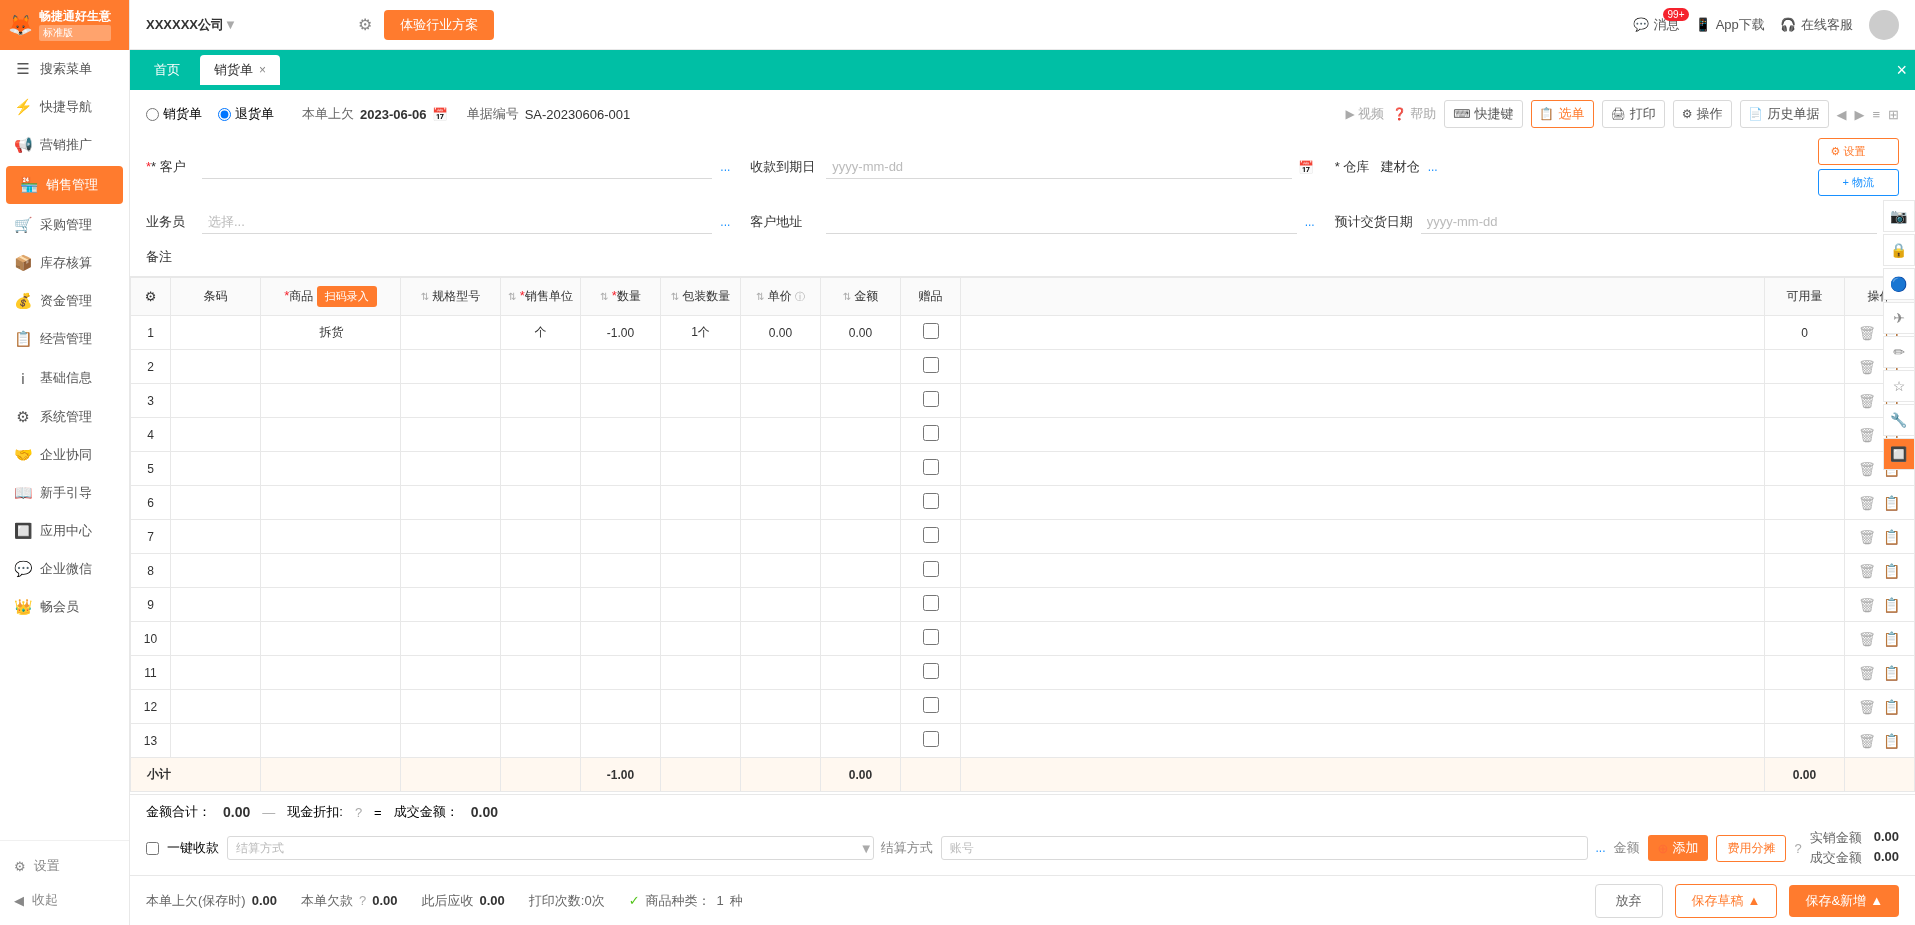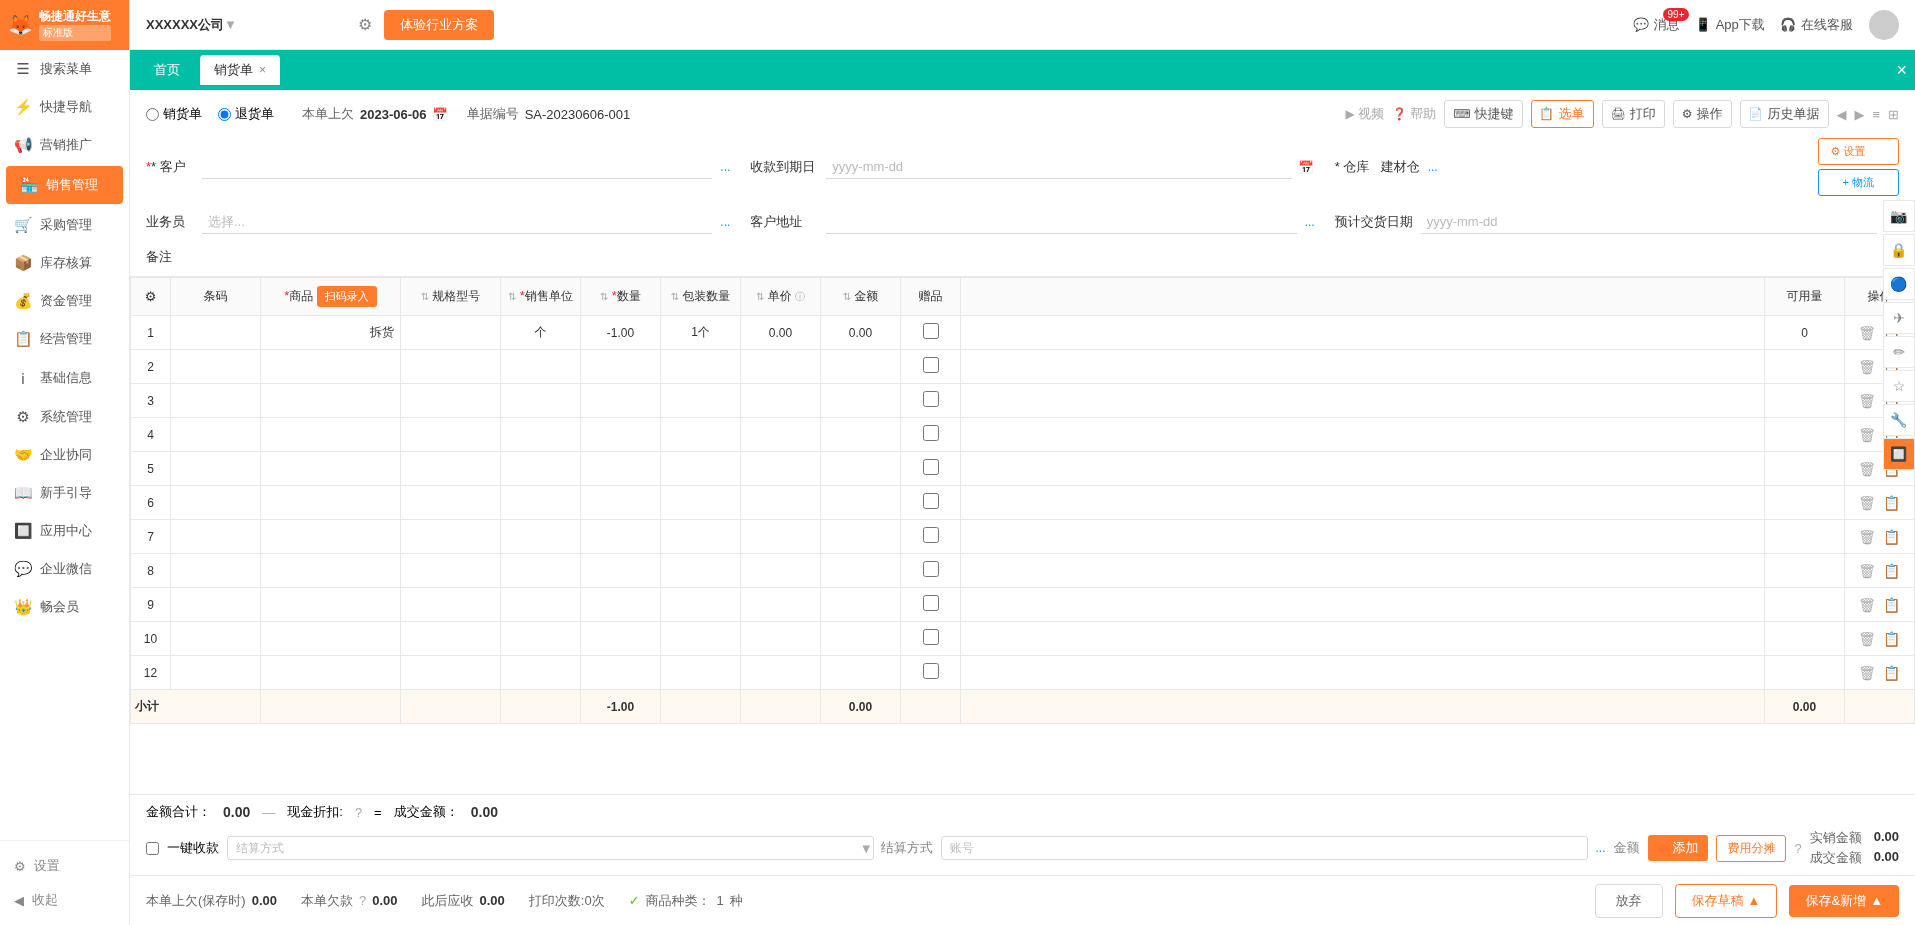--- a/index.html
+++ b/index.html
@@ -342,21 +342,21 @@
           <th style="flex:1; min-width:200px;"></th>
           <th class="col-available">可用量</th>
           <th class="col-op">操作</th>
         </tr>
       </thead>
       <tbody id="table-body">
 
         <tr>
           <td class="col-num">1</td>
           <td class="col-barcode"></td>
-          <td class="col-goods" style="text-align:right; padding-left:8px;">拆货</td>
+          <td class="col-goods" style="text-align:center; padding-left:8px;">拆货</td>
           <td class="col-spec"></td>
           <td class="col-unit">个</td>
           <td class="col-qty text-red">-1.00</td>
           <td class="col-pkgqty">1个</td>
           <td class="col-price">0.00</td>
           <td class="col-amount">0.00</td>
           <td class="col-gift"><input type="checkbox" class="checkbox-cell" style=""></td>
           <td style="flex:1;"></td>
           <td class="col-available">0</td>
           <td class="col-op">
@@ -522,41 +522,77 @@
     <td></td>
     <td><input type="checkbox" class="checkbox-cell" style=""></td>
     <td></td>
     <td></td>
     <td>
       <button class="ops-icon-btn">🗑</button>
       <button class="ops-icon-btn">📋</button>
     </td>
   </tr>
           <tr>
+    <td>11</td>
+    <td></td>
+    <td></td>
+    <td></td>
+    <td></td>
+    <td></td>
+    <td></td>
+    <td></td>
+    <td></td>
+    <td><input type="checkbox" class="checkbox-cell" style=""></td>
+    <td></td>
+    <td></td>
+    <td>
+      <button class="ops-icon-btn">🗑</button>
+      <button class="ops-icon-btn">📋</button>
+    </td>
+  </tr>
+          <tr>
     <td>12</td>
+    <td></td>
+    <td></td>
+    <td></td>
+    <td></td>
+    <td></td>
+    <td></td>
+    <td></td>
+    <td></td>
+    <td><input type="checkbox" class="checkbox-cell" style=""></td>
+    <td></td>
+    <td></td>
+    <td>
+      <button class="ops-icon-btn">🗑</button>
+      <button class="ops-icon-btn">📋</button>
+    </td>
+  </tr>
+          <tr>
+    <td>13</td>
     <td></td>
     <td></td>
     <td></td>
     <td></td>
     <td></td>
     <td></td>
     <td></td>
     <td></td>
     <td><input type="checkbox" class="checkbox-cell" style=""></td>
     <td></td>
     <td></td>
     <td>
       <button class="ops-icon-btn">🗑</button>
       <button class="ops-icon-btn">📋</button>
     </td>
   </tr>
         </tbody>
       <tfoot>
         <tr class="summary-row">
-          <td colspan="2" style="text-align:left; padding-left:4px; background:#fff8f0;">小计</td>
+          <td colspan="2" style="text-align:left; padding-left:16px; background:#fff8f0;">小计</td>
           <td style="background:#fff8f0;"></td>
           <td style="background:#fff8f0;"></td>
           <td style="background:#fff8f0;"></td>
           <td class="text-red" style="background:#fff8f0;">-1.00</td>
           <td style="background:#fff8f0;"></td>
           <td style="background:#fff8f0;"></td>
           <td style="background:#fff8f0;">0.00</td>
           <td style="background:#fff8f0;"></td>
           <td style="background:#fff8f0;"></td>
           <td style="background:#fff8f0;">0.00</td>

